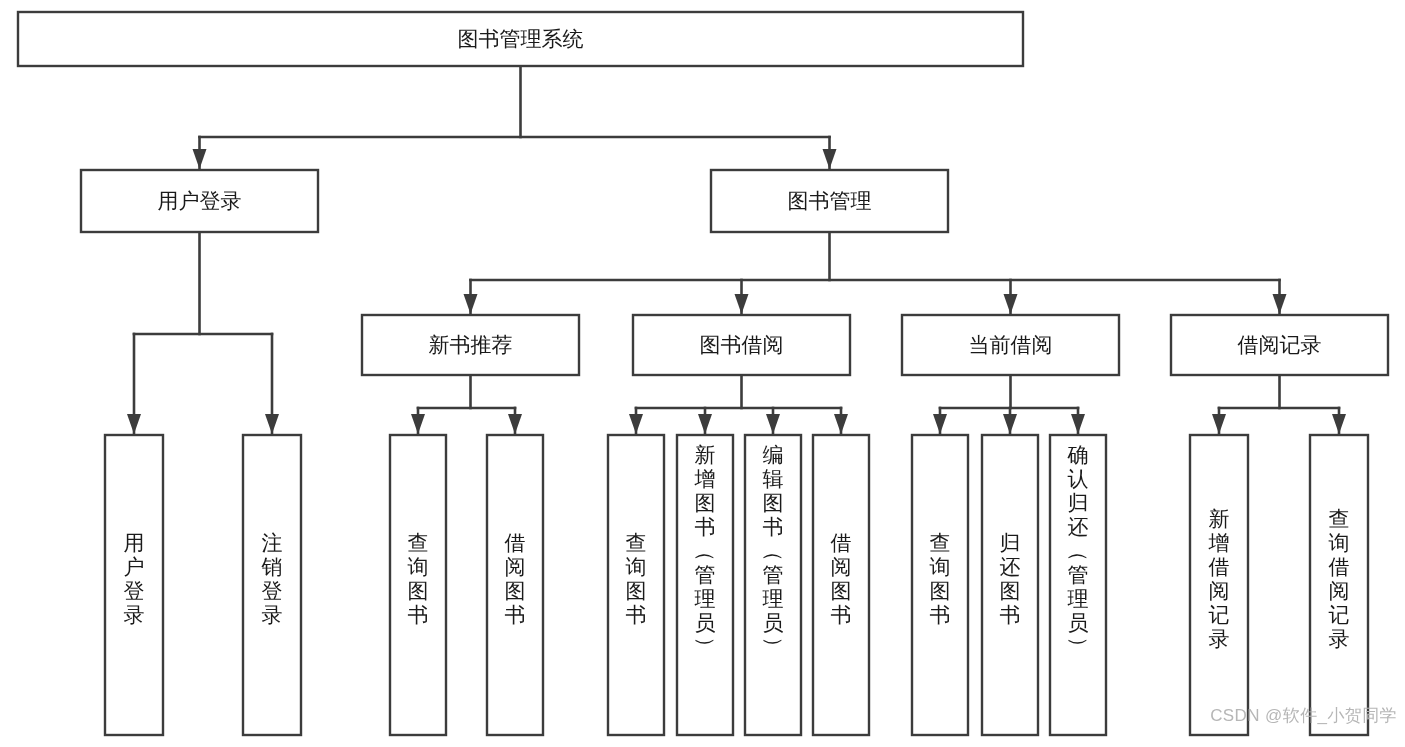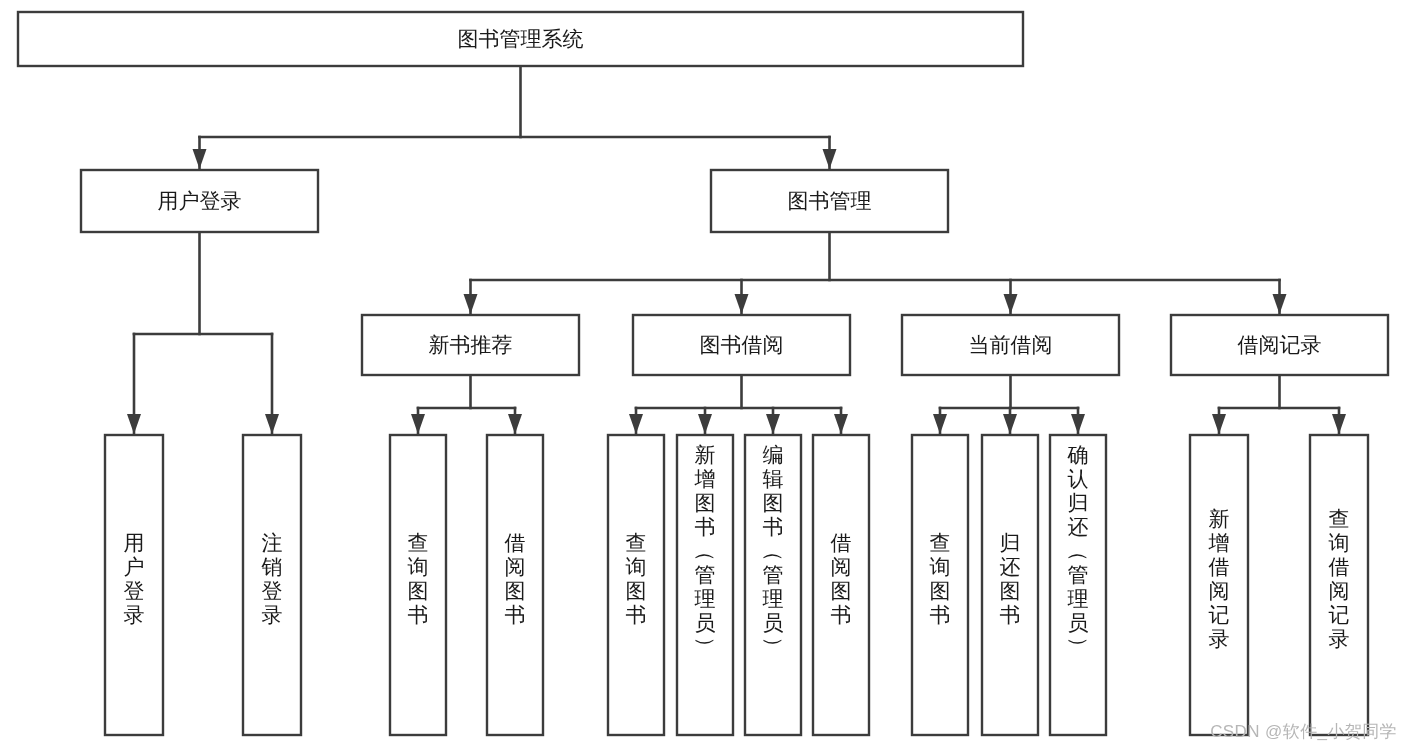--- a/index.html
+++ b/index.html
@@ -68,21 +68,21 @@
   }
   .vlabel span {
     display: block;
   }
   .vlabel span.rot {
     transform: rotate(90deg);
   }
   .watermark {
     position: absolute;
     right: 8px;
-    bottom: 4px;
+    bottom: 20px;
     font-family: "Liberation Sans", "DejaVu Sans", sans-serif;
     font-size: 17px;
     color: #b6b6b6;
     letter-spacing: 0.4px;
     white-space: nowrap;
     margin-left: 6px;
   }
 </style>
 </head>
 <body>

